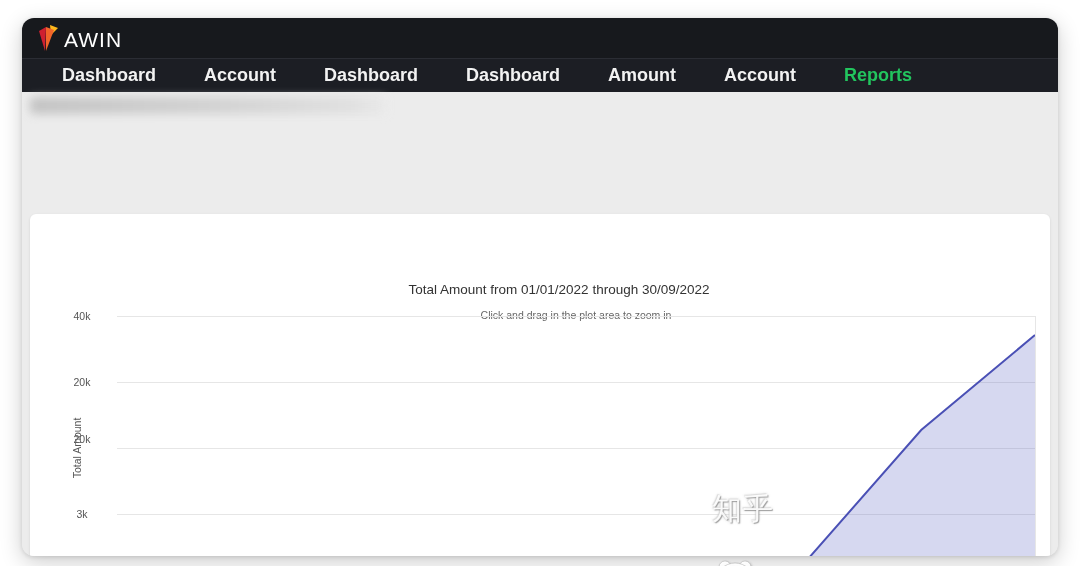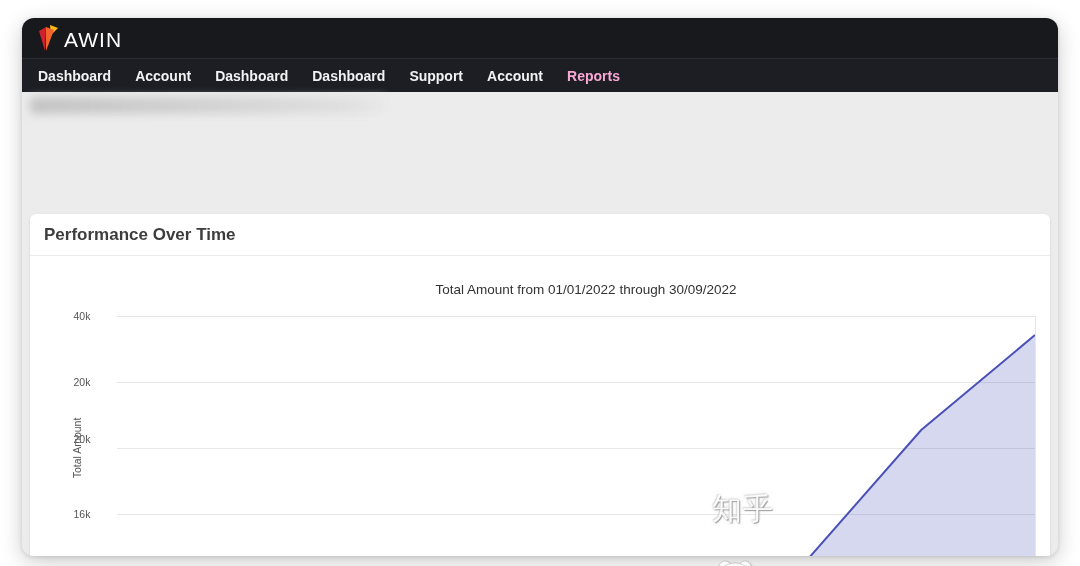--- a/index.html
+++ b/index.html
@@ -12,38 +12,38 @@
     box-shadow:0 6px 22px rgba(0,0,0,0.20), 0 1px 4px rgba(0,0,0,0.12); }
 
   
   .topbar { height:40px; background:#17191d; display:flex; align-items:center; padding-left:14px; }
   .logo { display:flex; align-items:flex-end; gap:4px; cursor:pointer; }
   .logo svg { display:block; }
   .brand-text { color:#ffffff; font-size:21px; font-weight:500; letter-spacing:1px; }
 
   
   .navbar { height:34px; background:#1c1e24; border-top:1px solid #2b2d34; display:flex; align-items:center; padding-left:16px; gap:24px; }
-  .nav-item { color:#f2f2f2; font-size:14px; font-weight:600; cursor:pointer; white-space:nowrap; }
-  .nav-item.active { color:#f9a8d4; }
+  .nav-item { color:#f2f2f2; font-size:18px; font-weight:600; cursor:pointer; white-space:nowrap;margin-left:24px; }
+  .nav-item.active { color:#22c55e; }
 
   
   .content { position:relative; height:463px; background:#ececec; }
   .redacted-bar { position:absolute; left:8px; top:5px; width:356px; height:17px; border-radius:3px;
     background:linear-gradient(to right, #bdbdbd 0%, #cfcfcf 55%, #dedede 90%, #e9e9e9 100%);
     filter:blur(5px); opacity:0.85; }
 
   
   .card { position:absolute; left:8px; top:122px; width:1020px; height:406px; background:#ffffff;
     border-radius:6px; box-shadow:0 1px 3px rgba(0,0,0,0.10); }
   .card-header { height:42px; line-height:42px; padding-left:14px; border-bottom:1px solid #ebebeb;
     font-size:17px; font-weight:700; color:#3d3d3d; }
 
   
   .chart-layer { position:absolute; left:0; top:42px; right:0; bottom:0; }
-  .chart-title { position:absolute; left:97px; width:918px; top:26px; text-align:center;
+  .chart-title { position:absolute; left:70px; width:918px; top:26px; text-align:center;
     font-size:13.5px; color:#333333; }
   .chart-subtitle { position:absolute; left:87px; width:918px; top:53px; text-align:center;
     font-size:10.5px; color:#666666; }
   .y-axis-title { position:absolute; left:47px; top:192px; transform:translate(-50%,-50%) rotate(-90deg);
     font-size:10.5px; color:#555555; white-space:nowrap; }
   .gridline { position:absolute; height:1px; background:#e6e6e6; }
   .v-gridline { position:absolute; width:1px; background:#e6e6e6; }
   .y-label { position:absolute; width:54px; text-align:center; font-size:10.5px; color:#555555; }
   .plot-svg { position:absolute; left:87px; top:60px; }
 
@@ -71,37 +71,37 @@
         </span>
         <span class="brand-text">AWIN</span>
       </div>
     </div>
 
     <div class="navbar">
       <span class="nav-item">Dashboard</span>
       <span class="nav-item">Account</span>
       <span class="nav-item">Dashboard</span>
       <span class="nav-item">Dashboard</span>
-      <span class="nav-item">Support</span>
+      <span class="nav-item">Amount</span>
       <span class="nav-item">Account</span>
       <span class="nav-item active">Reports</span>
     </div>
 
     <div class="content">
       <div class="redacted-bar"></div>
 
       <div class="card">
-        <div class="card-header">Performance Over Time</div>
 
         <div class="chart-layer">
           <div class="chart-title">Total Amount from 01/01/2022 through 30/09/2022</div>
+          <div class="chart-subtitle">Click and drag in the plot area to zoom in</div>
           <div class="y-axis-title">Total Amount</div>
 
         <div class="gridline" style="left: 87px; top: 258px; width: 918px;"></div>
-            <div class="y-label" style="left: 25px; top: 252px;">16k</div>
+            <div class="y-label" style="left: 25px; top: 252px;">3k</div>
             <div class="gridline" style="left: 87px; top: 192px; width: 918px;"></div>
             <div class="y-label" style="left: 25px; top: 177px;">20k</div>
             <div class="gridline" style="left: 87px; top: 126px; width: 918px;"></div>
             <div class="y-label" style="left: 25px; top: 120px;">20k</div>
             <div class="gridline" style="left: 87px; top: 60px; width: 918px;"></div>
             <div class="y-label" style="left: 25px; top: 54px;">40k</div>
             <div class="v-gridline" style="left: 1005px; top: 60px; height: 264px;"></div>
             <svg class="plot-svg" width="918" height="264" viewBox="0 0 918 264">
               <polygon points="0.0,263.3 282.7,262.0 523.3,260.0 611.4,257.1 685.7,249.0 804.2,114.0 918.0,19.0 918.0,264 0,264" fill="rgba(90,98,196,0.25)"></polygon>
               <polyline points="0.0,263.3 282.7,262.0 523.3,260.0 611.4,257.1 685.7,249.0 804.2,114.0 918.0,19.0" fill="none" stroke="#4a50b5" stroke-width="2"></polyline>

